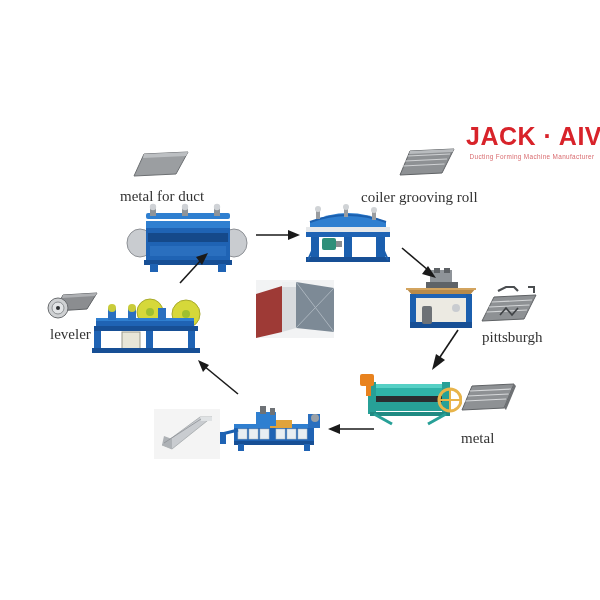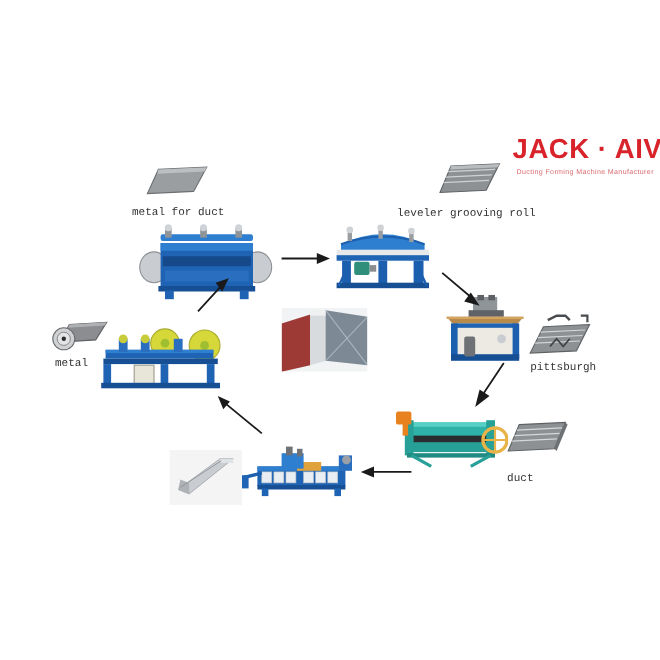--- a/index.html
+++ b/index.html
@@ -19,22 +19,22 @@
     color:#d8232a;line-height:1;white-space:nowrap;
   }
   .brand-sub{
     margin-top:4px;
     font-size:6.4px;color:#d96b6f;letter-spacing:.35px;
     white-space:nowrap;font-family:"Liberation Sans", sans-serif;
   }
 
   
   .cap{
-    position:absolute;font-size:10px;color:#333;
-    white-space:nowrap;font-family:Liberation Mono, monospace;
+    position:absolute;font-size:15px;color:#333;
+    white-space:nowrap;font-family:Liberation Serif, serif;
   }
 
   
   .node{position:absolute;}
   .node svg{display:block;}
 
   
   .arrow{position:absolute;}
   .arrow svg{display:block;overflow:visible;}
 </style>
@@ -293,21 +293,21 @@
 
   <div class="arrow" style="left:326px;top:422px;">
     <svg width="48" height="14" viewBox="0 0 48 14">
       <line x1="48" y1="7" x2="12" y2="7" stroke="#1a1a1a" stroke-width="1.6"></line>
       <polygon points="2,7 14,2 14,12" fill="#1a1a1a"></polygon>
     </svg>
   </div>
 
   <div class="cap" style="left:120px;top:188px;">metal for duct</div>
 
-  <div class="cap" style="left:361px;top:189px;">leveler grooving roll</div>
-
-  <div class="cap" style="left:50px;top:326px;">metal</div>
+  <div class="cap" style="left:361px;top:189px;">coiler grooving roll</div>
+
+  <div class="cap" style="left:50px;top:326px;">leveler</div>
 
   <div class="cap" style="left:482px;top:329px;">pittsburgh</div>
 
-  <div class="cap" style="left:461px;top:430px;">duct</div>
+  <div class="cap" style="left:461px;top:430px;">metal</div>
 
 </div>
 
 </body></html>

